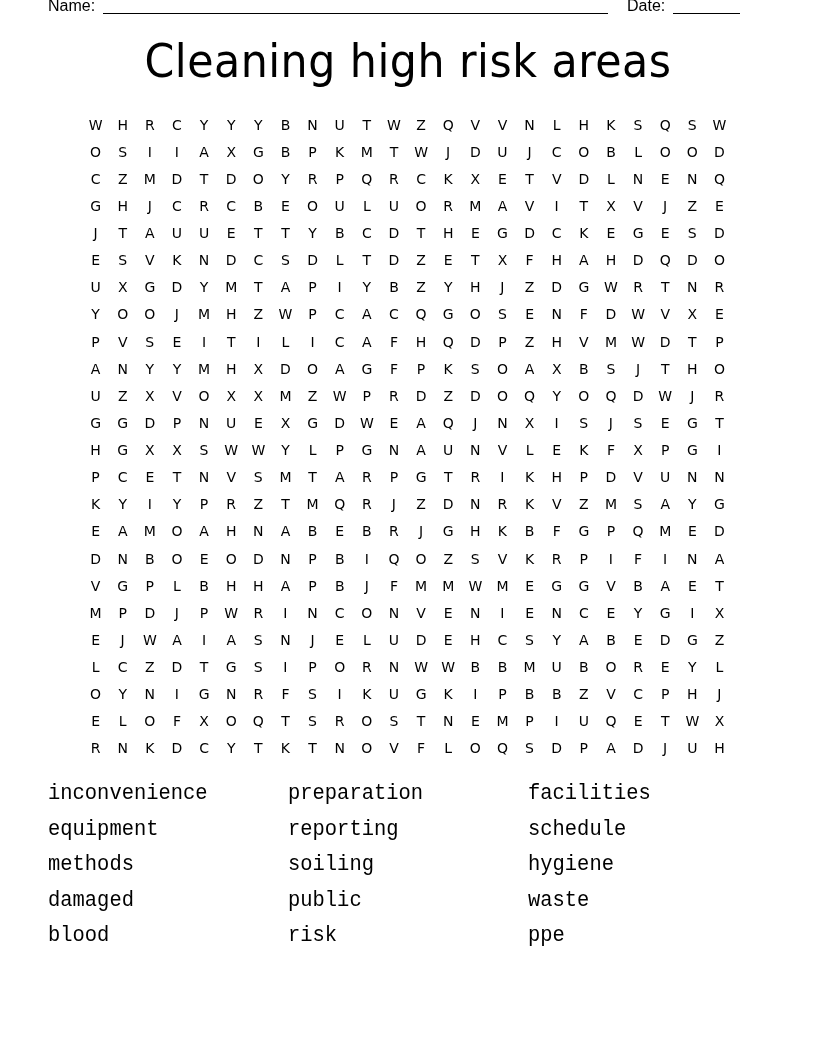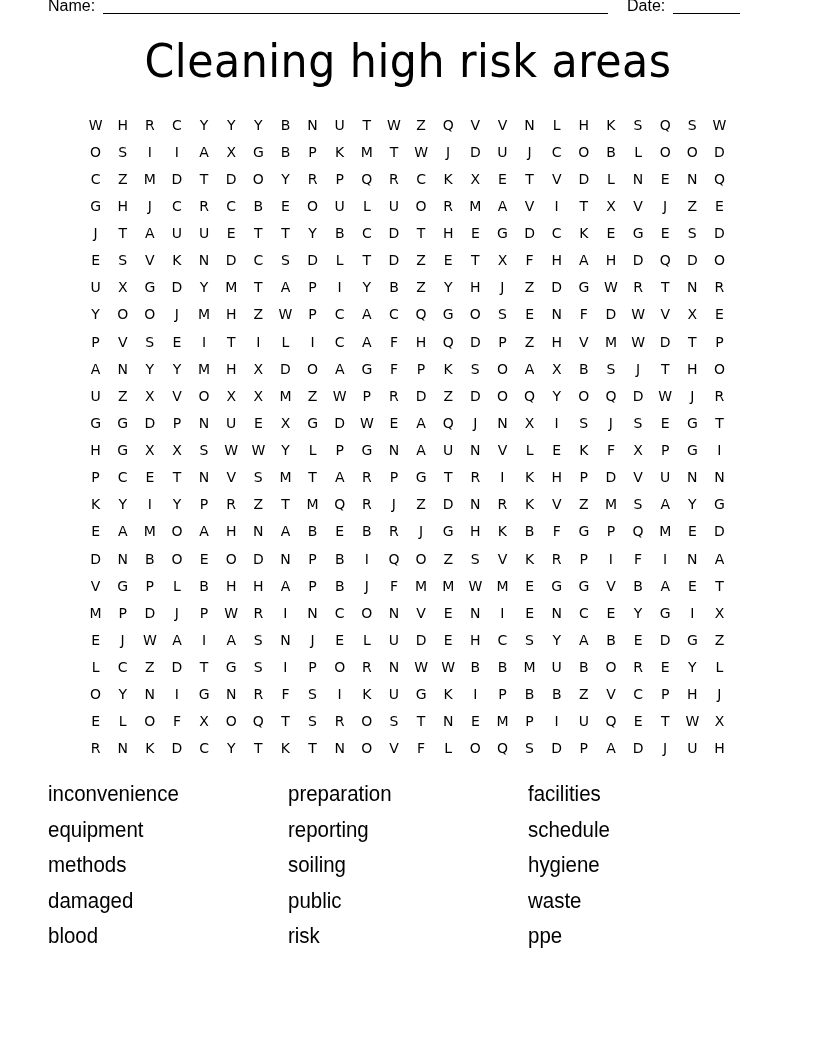--- a/index.html
+++ b/index.html
@@ -21,21 +21,21 @@
       position: absolute; left: 82px; top: 111px;
       display: grid; grid-template-columns: repeat(24, 27.13px); grid-auto-rows: 27.13px;
     }
     .cell {
       display: flex; align-items: center; justify-content: center;
       font-family: "DejaVu Sans", sans-serif; font-size: 14px; line-height: 1;
     }
     .wordlist {
       position: absolute; left: 48px; top: 781px;
       display: grid; grid-template-columns: 240px 240px 240px; grid-auto-rows: 35.5px;
-      font-family: Liberation Sans, sans-serif; font-size: 22px;
+      font-family: Liberation Mono, monospace; font-size: 22px;
     }
     .word { transform: scaleX(0.93); transform-origin: left center; white-space: nowrap; }
   </style>
 </head>
 <body>
 
 <div class="header">
   <span class="hdr-name-label">Name:</span>
   <span class="hdr-name-line"></span>
   <span class="hdr-date-label">Date:</span>

